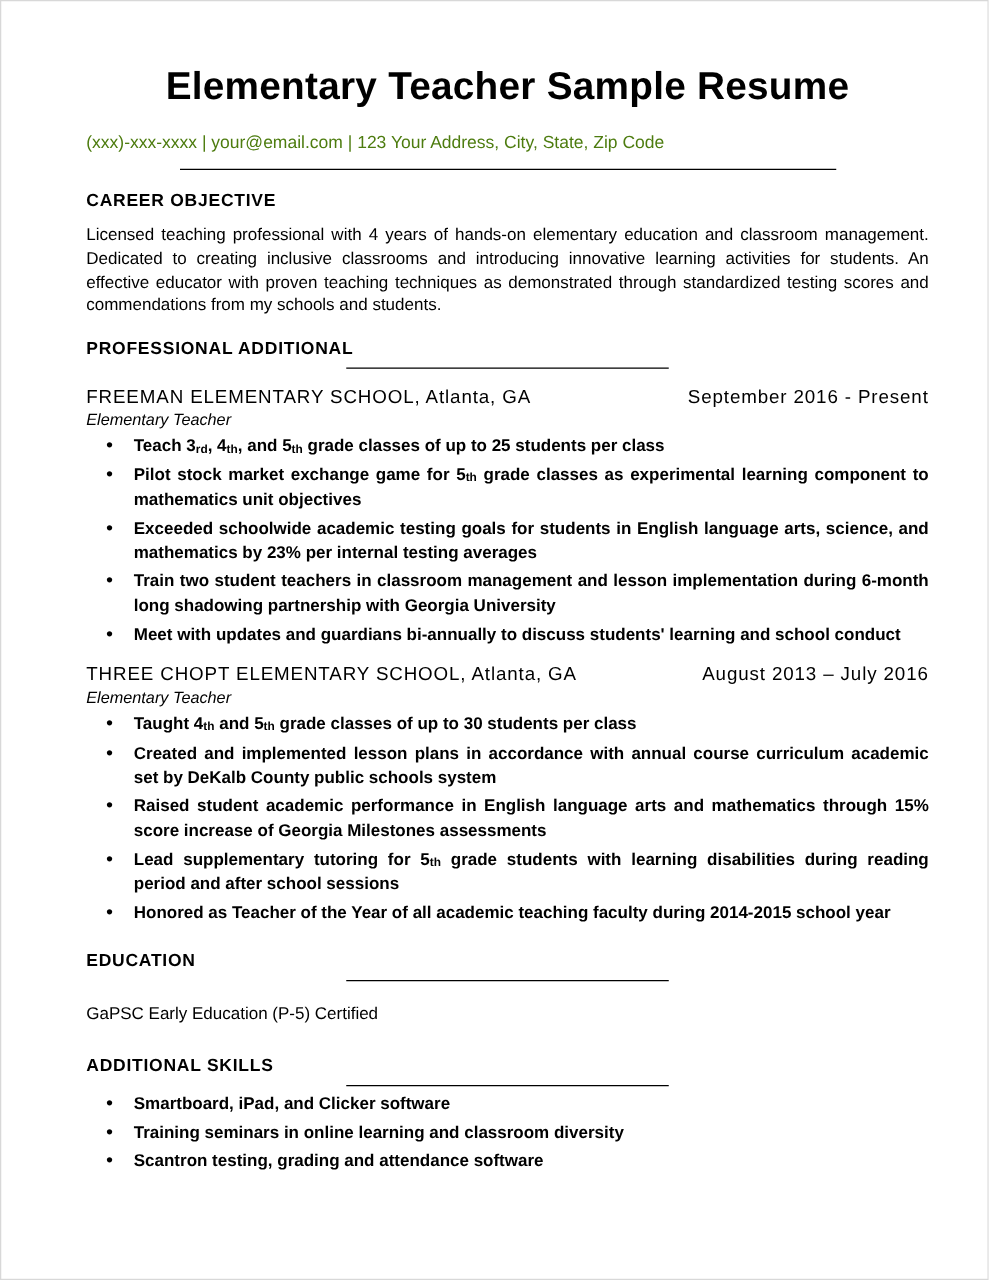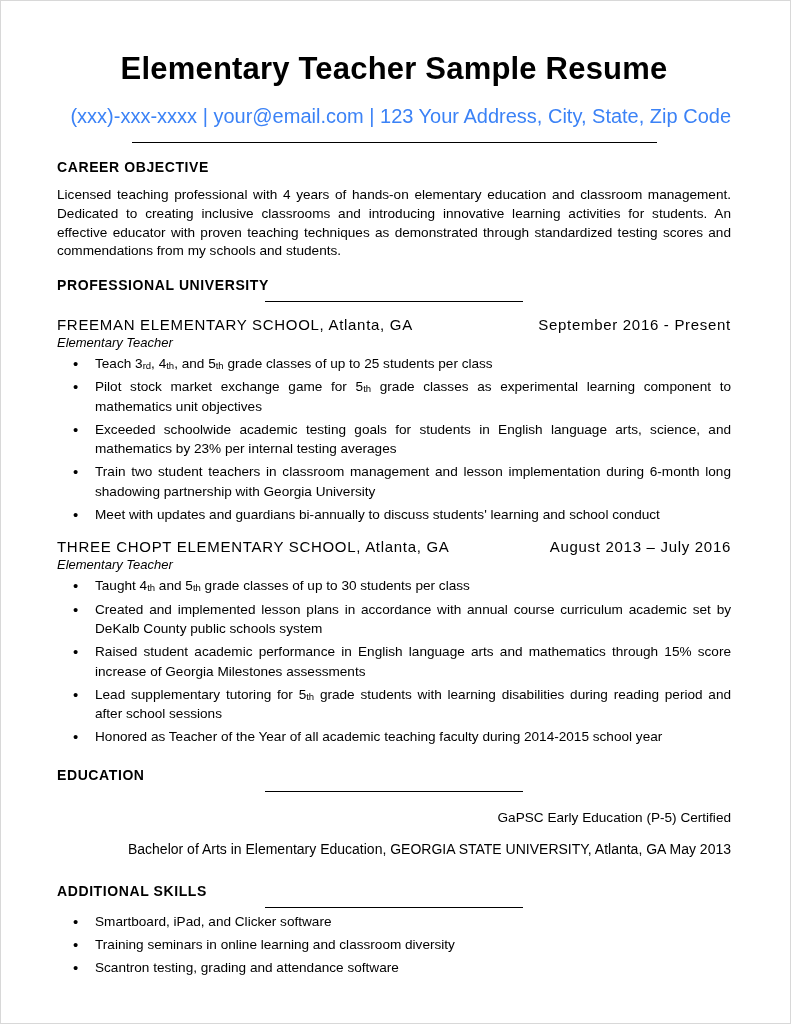--- a/index.html
+++ b/index.html
@@ -16,42 +16,42 @@
     width: 791px;
     height: 1024px;
     margin: 0 auto;
     background: #ffffff;
     box-sizing: border-box;
     border: 1px solid #d8d8d8;
     overflow: hidden;
   }
   .sheet {
     position: absolute;
-    left: 28px;
+    left: 40px;
     top: 10px;
     width: 730px;
     height: 1000px;
     box-sizing: border-box;
   }
   .content {
     padding: 34px 28px 0 28px;
   }
   h1.resume-title {
     font-family: "Liberation Sans", sans-serif;
     font-size: 31px;
     font-weight: bold;
     text-align: center;
     margin: 6px 0 0 0;
     letter-spacing: 0.2px;
   }
   .contact-line {
-    text-align: right;
-    font-size: 20px;
+    text-align: left;
+    font-size: 14px;
     margin-top: 18px;
-    color: #3b82f6;
+    color: #4d7c0f;
   }
   .top-rule {
     width: 525px;
     margin: 14px auto 0 auto;
     border-top: 1.6px solid #000;
   }
   .section-title {
     text-align: left;
     font-size: 14px;
     font-weight: bold;
@@ -97,39 +97,40 @@
     margin: 4px 0 0 0;
     padding: 0;
   }
   ul.bullets li {
     position: relative;
     padding-left: 38px;
     font-size: 13.6px;
     line-height: 1.42;
     margin-top: 4px;
     text-align: justify;
+    font-weight: bold;
   }
   ul.bullets li.nojustify {
     text-align: left;
   }
   ul.bullets li::before {
     content: "\2022";
     position: absolute;
     left: 16px;
     top: -1px;
     font-size: 15px;
   }
   sup.ord {
     font-size: 9.5px;
     vertical-align: baseline;
     position: relative;
     top: 1px;
   }
   .edu-line {
-    text-align: right;
+    text-align: left;
     font-size: 13.6px;
     margin-top: 18px;
   }
   .edu-line.second {
     margin-top: 16px;
     font-size: 14px;
   }
   .skills-list {
     margin-top: 26px;
   }
@@ -144,21 +145,21 @@
 
       <h1 class="resume-title">Elementary Teacher Sample Resume</h1>
 
       <div class="contact-line">(xxx)-xxx-xxxx | your@email.com | 123 Your Address, City, State, Zip Code</div>
 
       <div class="top-rule"></div>
 
       <div class="section-title">CAREER OBJECTIVE</div>
       <div class="objective">Licensed teaching professional with 4 years of hands-on elementary education and classroom management. Dedicated to creating inclusive classrooms and introducing innovative learning activities for students. An effective educator with proven teaching techniques as demonstrated through standardized testing scores and commendations from my schools and students.</div>
 
-      <div class="section-title">PROFESSIONAL UNIVERSITY</div>
+      <div class="section-title">PROFESSIONAL ADDITIONAL</div>
       <div class="section-rule"></div>
 
       <div class="exp-block">
         <div class="exp-header">
           <span class="exp-company">FREEMAN ELEMENTARY SCHOOL, Atlanta, GA</span>
           <span class="exp-dates">September 2016 - Present</span>
         </div>
         <div class="exp-role">Elementary Teacher</div>
         <ul class="bullets">
           <li>Teach 3<sup class="ord">rd</sup>, 4<sup class="ord">th</sup>, and 5<sup class="ord">th</sup> grade classes of up to 25 students per class</li>
@@ -180,21 +181,20 @@
           <li>Created and implemented lesson plans in accordance with annual course curriculum academic set by DeKalb County public schools system</li>
           <li>Raised student academic performance in English language arts and mathematics through 15% score increase of Georgia Milestones assessments</li>
           <li>Lead supplementary tutoring for 5<sup class="ord">th</sup> grade students with learning disabilities during reading period and after school sessions</li>
           <li class="nojustify">Honored as Teacher of the Year of all academic teaching faculty during 2014-2015 school year</li>
         </ul>
       </div>
 
       <div class="section-title" style="margin-top:20px">EDUCATION</div>
       <div class="section-rule"></div>
       <div class="edu-line">GaPSC Early Education (P-5) Certified</div>
-      <div class="edu-line second">Bachelor of Arts in Elementary Education, GEORGIA STATE UNIVERSITY, Atlanta, GA May 2013</div>
 
       <div class="section-title" style="margin-top:26px">ADDITIONAL SKILLS</div>
       <div class="section-rule"></div>
       <ul class="bullets skills-list">
         <li class="nojustify">Smartboard, iPad, and Clicker software</li>
         <li class="nojustify">Training seminars in online learning and classroom diversity</li>
         <li class="nojustify">Scantron testing, grading and attendance software</li>
       </ul>
 
       <div class="spacer-16"></div>

